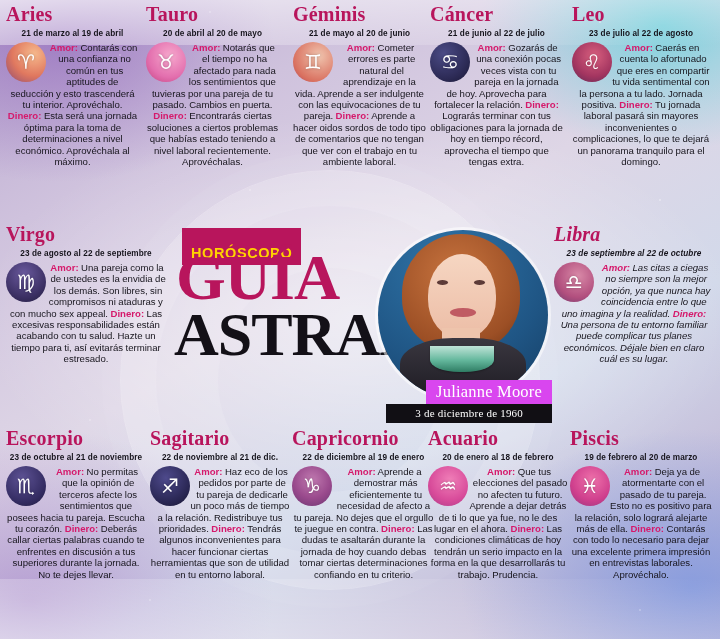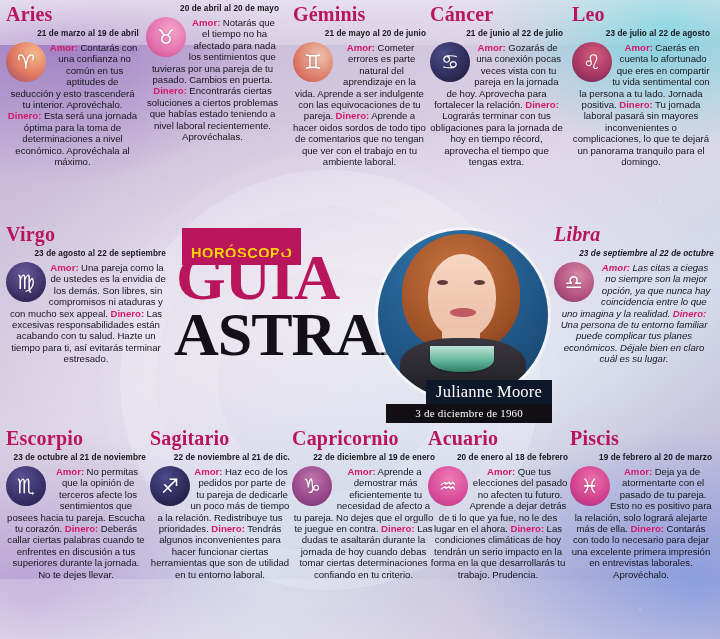--- a/index.html
+++ b/index.html
@@ -55,21 +55,21 @@
 
   .grid { position:absolute; inset:0; }
 
   .sign { position:absolute; }
   .sign h2 {
     font-family:"Liberation Serif", serif;
     color:#b8155c; font-size:20px; font-weight:700; line-height:1;
     margin-bottom:5px; letter-spacing:.2px;
   }
   .sign .range {
-    font-size:8.2px; font-weight:700; color:#16141c; text-align:right;
+    font-size:8.2px; font-weight:700; color:#16141c; text-align:center;
     letter-spacing:.1px; margin-bottom:4px; white-space:nowrap;
   }
   .sign .body {
     font-size:9.6px; line-height:11.4px; color:#17151d; text-align:center;
     hyphens:auto; word-spacing:-.2px;
   }
   .sign .body b { color:#d5196b; }
   .orb {
     float:left; width:40px; height:40px; border-radius:50%;
     margin:0 5px 2px 0; shape-outside:circle(50%);
@@ -142,21 +142,21 @@
   }
   .photo .neck { position:absolute; left:64px; top:98px; width:38px; height:26px;
     background:#eec4ac; }
   .photo .necklace {
     position:absolute; left:52px; top:116px; width:64px; height:26px;
     border-radius:0 0 46% 46%;
     background:linear-gradient(180deg,#bfe3d7,#63b79c 55%, #2f7d64);
     box-shadow:0 1px 2px rgba(0,0,0,.3);
   }
   .namebar {
-    position:absolute; right:-10px; top:152px; background:#0f172a; color:#fff;
+    position:absolute; right:-10px; top:152px; background:#d946ef; color:#fff;
     font-family:"Liberation Serif", serif; font-size:16.5px; font-weight:400;
     padding:2px 10px 3px; line-height:1.25; letter-spacing:.2px;
   }
   .datebar {
     position:absolute; right:-10px; top:176px; background:#110f14; color:#fff;
     font-family:"Liberation Serif", serif; font-size:11px;
     padding:2px 29px 3px; line-height:1.3; text-align:center; letter-spacing:.2px;
   }
 </style>
 </head>
@@ -169,20 +169,21 @@
 
 <div class="grid" id="sign-grid">
     <div class="sign" style="left: 6px; top: 4px; width: 133px;">
       <h2>Aries</h2>
       <div class="range">21 de marzo al 19 de abril</div>
       <div class="body"><span class="orb o-aries">
           <span>♈</span>
         </span><b>Amor:</b> <span>Contarás con una confianza no común en tus aptitudes de seducción y esto trascenderá tu interior. Aprovéchalo.</span> <b>Dinero:</b> <span>Esta será una jornada óptima para la toma de determinaciones a nivel económico. Aprovéchala al máximo.</span></div>
     </div>
     <div class="sign" style="left: 146px; top: 4px; width: 133px;">
+      <h2>Tauro</h2>
       <div class="range">20 de abril al 20 de mayo</div>
       <div class="body"><span class="orb o-tauro">
           <span>♉</span>
         </span><b>Amor:</b> <span>Notarás que el tiempo no ha afectado para nada los sentimientos que tuvieras por una pareja de tu pasado. Cambios en puerta.</span> <b>Dinero:</b> <span>Encontrarás ciertas soluciones a ciertos problemas que habías estado teniendo a nivel laboral recientemente. Aprovéchalas.</span></div>
     </div>
     <div class="sign" style="left: 293px; top: 4px; width: 133px;">
       <h2>Géminis</h2>
       <div class="range">21 de mayo al 20 de junio</div>
       <div class="body"><span class="orb o-geminis">
           <span>♊</span>

